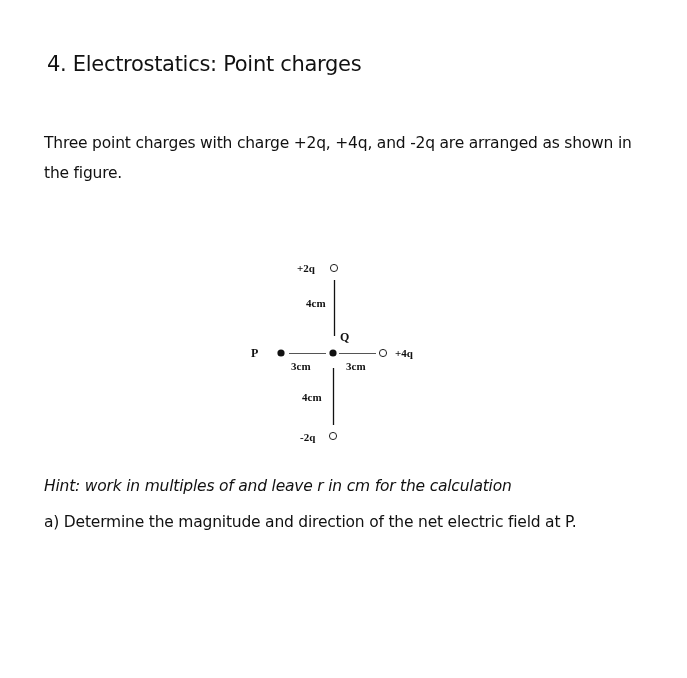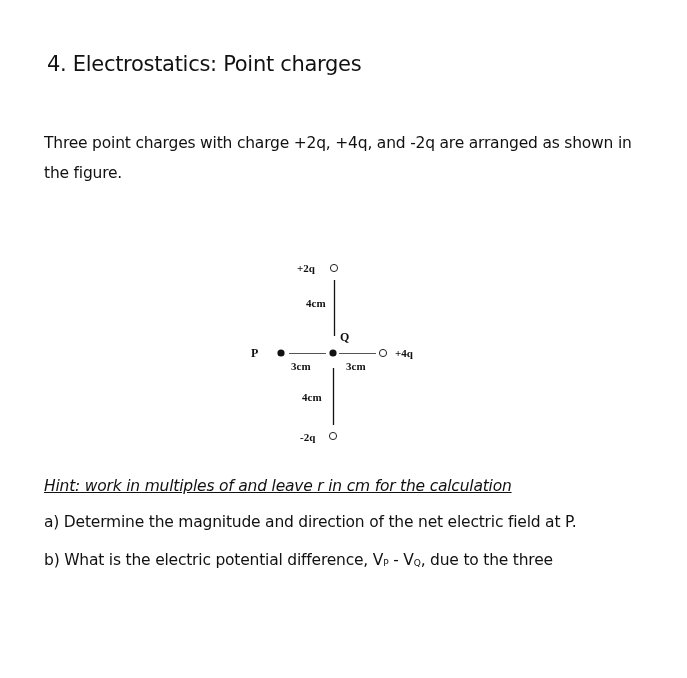--- a/index.html
+++ b/index.html
@@ -1,20 +1,20 @@
 <!DOCTYPE html>
 <html><head>
 <meta charset="utf-8">
 <style>
   html, body { margin: 0; padding: 0; background: #ffffff; }
   body { width: 687px; height: 678px; position: relative; overflow: hidden;
          font-family: "DejaVu Sans", "Liberation Sans", sans-serif; color: #111; }
   .title { position: absolute; left: 47px; top: 52px; font-size: 21px; letter-spacing: -0.3px; }
   .intro { position: absolute; left: 44px; top: 128px; width: 610px; font-size: 15.5px; line-height: 30px; letter-spacing: -0.2px; }
-  .hint { position: absolute; left: 44px; top: 477px; font-size: 15.5px; font-style: italic; letter-spacing: -0.2px; text-decoration: underline; }
+  .hint { position: absolute; left: 44px; top: 477px; font-size: 15.5px; font-style: italic; letter-spacing: -0.2px; }
   .qa { position: absolute; left: 44px; top: 513px; font-size: 15.5px; letter-spacing: -0.2px; }
   .qb { position: absolute; left: 44px; top: 548px; font-size: 15.5px; line-height: 24px; letter-spacing: -0.2px; }
   .qb .cont { padding-left: 21px; }
   .sub { font-size: 9px; vertical-align: -1px; }
   .fig { position: absolute; left: 0; top: 0; width: 687px; height: 678px; pointer-events: none; }
   .fig text { font-family: "Liberation Serif", "DejaVu Serif", serif; font-weight: bold; fill: #111; }
 </style>
 </head>
 <body>
 
@@ -52,14 +52,13 @@
 
   <text x="300" y="441" font-size="11">-2q</text>
   <circle cx="333" cy="436" r="3.6" fill="#fff" stroke="#222" stroke-width="1"></circle>
 </svg>
 
 <div class="hint">Hint: work in multiples of  and leave r in cm for the calculation</div>
 
 <div class="qa">a) Determine the magnitude and direction of the net electric field at P.</div>
 
 <div class="qb">
-  <div><span>b) What is the electric potential difference, V</span><span class="sub">P</span><span> - V</span><span class="sub">Q</span><span>, due to the three</span></div>
 </div>
 
 </body></html>

